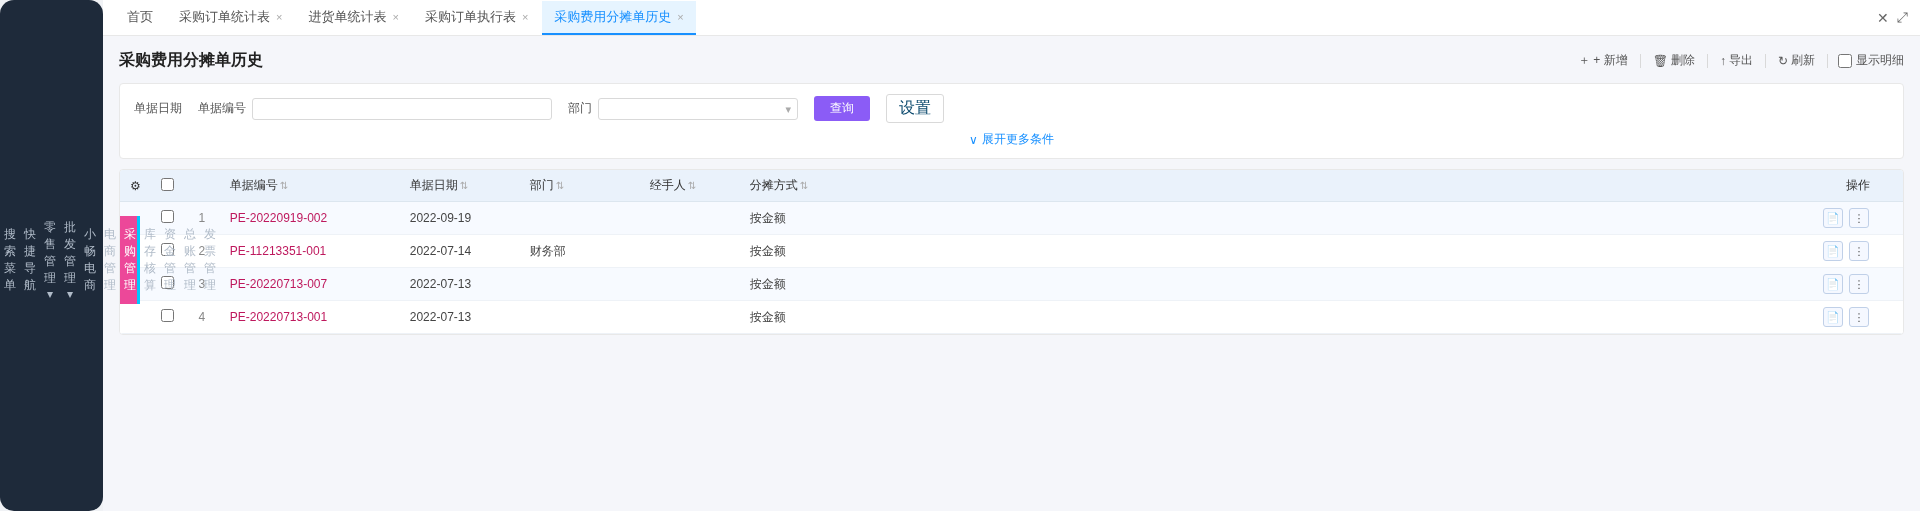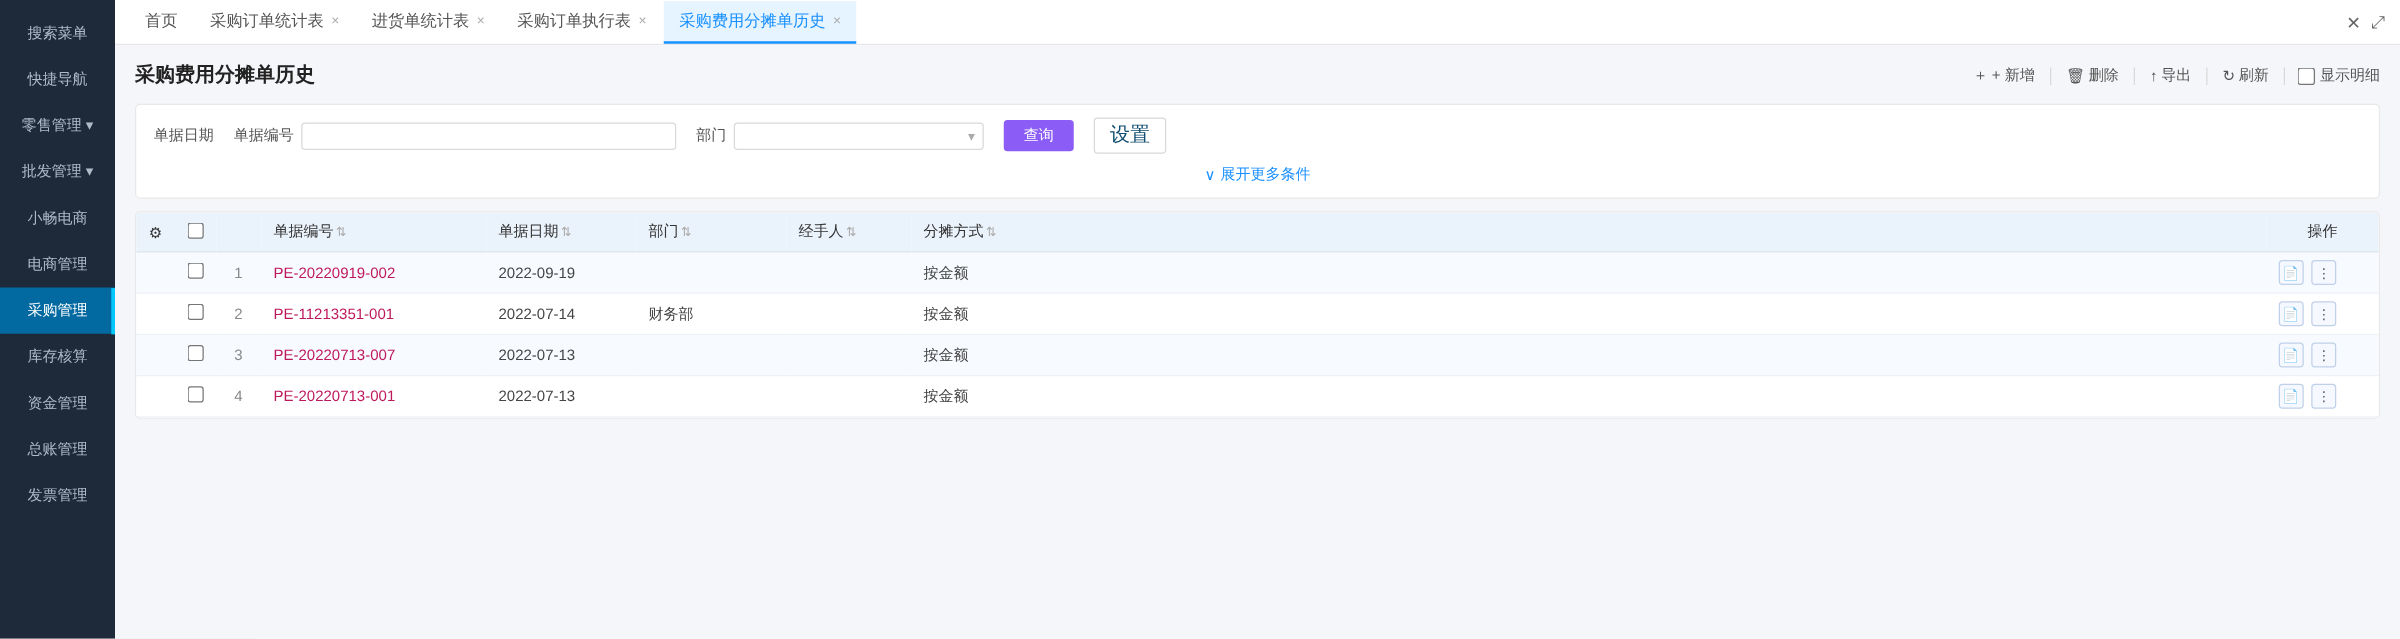--- a/index.html
+++ b/index.html
@@ -1,39 +1,40 @@
 <!DOCTYPE html>
 <html><head>
   <meta charset="utf-8">
   <style>
     * { box-sizing: border-box; margin: 0; padding: 0; }
     body { font-family: "Microsoft YaHei", SimSun, sans-serif; font-size: 13px; background: #f0f2f5; display: flex; height: 511px; overflow: hidden; }
 
     
     .sidebar {
-      width: 92px;
+      width: 103px;
       background: #1e2a3a;
       color: #c8d0db;
       display: flex;
-      flex-direction: column;
+      flex-direction: row;
       align-items: center;
       padding-top: 8px;
       flex-shrink: 0;
+      border-radius: 14px;
     }
     .sidebar-item {
       width: 100%;
       text-align: center;
       padding: 10px 4px;
       cursor: pointer;
       font-size: 12px;
       color: #b0bbc8;
       position: relative;
     }
     .sidebar-item.active {
-      background: #0369a1;
+      background: #ec4899;
       color: #fff;
     }
     .sidebar-item.active::after {
       content: '';
       position: absolute;
       right: 0; top: 50%;
       transform: translateY(-50%);
       width: 3px; height: 100%;
       background: #00c8ff;
     }

